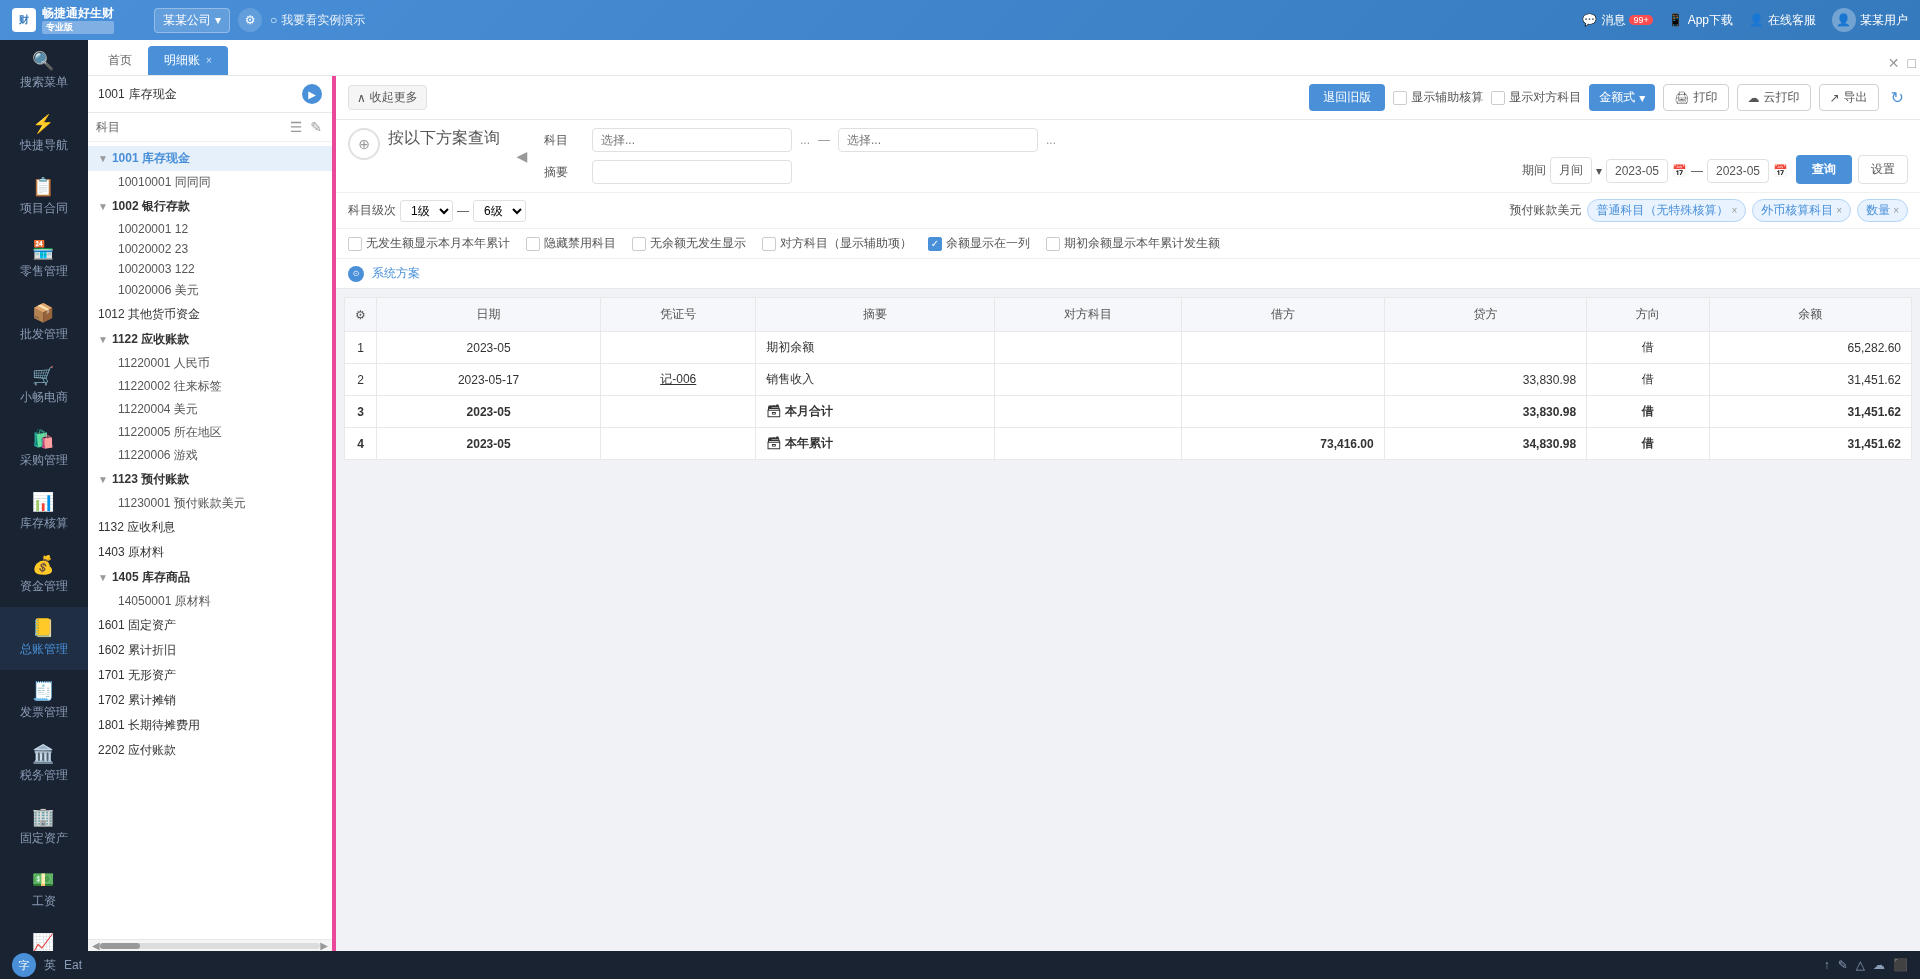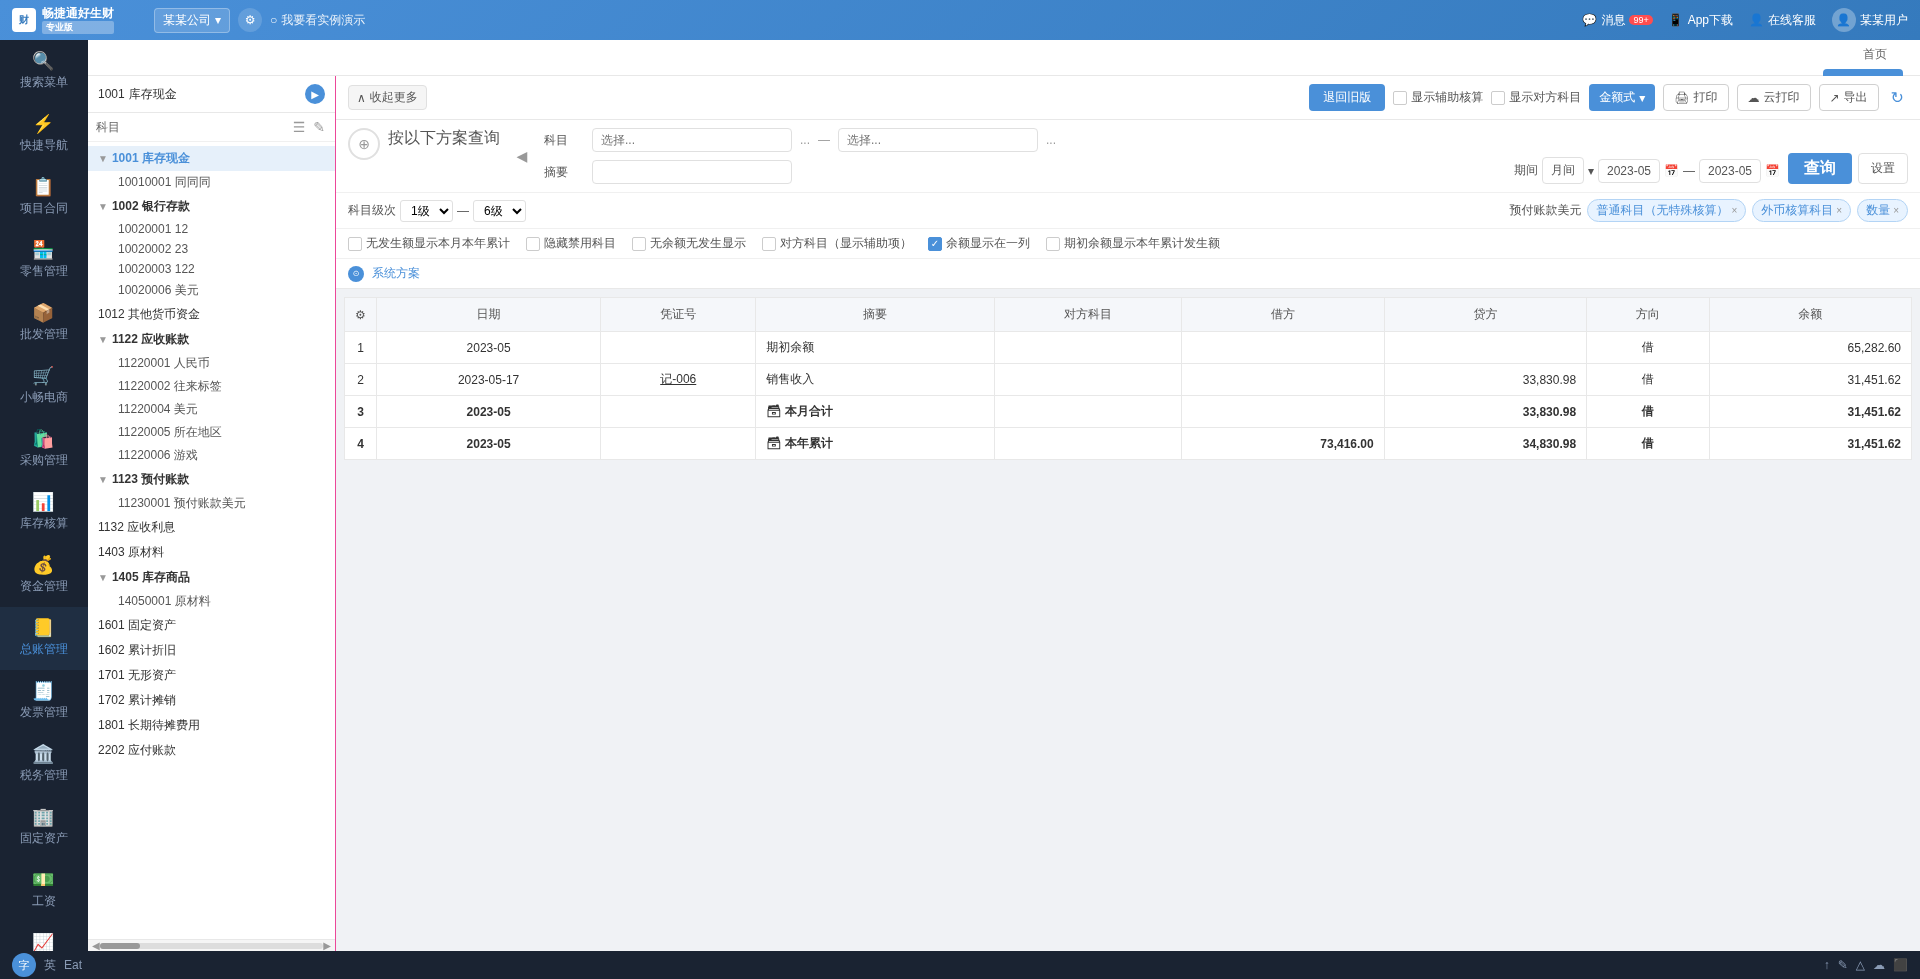--- a/index.html
+++ b/index.html
@@ -150,24 +150,23 @@
       overflow: hidden;
       background: #f0f2f5;
     }
 
     
     .tabs-bar {
       height: 36px;
       background: white;
       display: flex;
       align-items: flex-end;
-      padding: 0 17px;
+      padding: 0 4px;
       border-bottom: 1px solid #e8e8e8;
       flex-shrink: 0;
-      flex-direction: column;
     }
     .tab {
       padding: 6px 16px;
       cursor: pointer;
       color: #666;
       font-size: 13px;
       border-radius: 4px 4px 0 0;
       display: flex;
       align-items: center;
       gap: 6px;
@@ -194,21 +193,21 @@
     .work-area {
       display: flex;
       flex: 1;
       overflow: hidden;
     }
 
     
     .left-panel {
       width: 248px;
       background: white;
-      border-right: 1px solid #ec4899;
+      border-right: 4px solid #ec4899;
       display: flex;
       flex-direction: column;
       flex-shrink: 0;
     }
     .left-panel-header {
       display: flex;
       align-items: center;
       padding: 8px 10px;
       border-bottom: 1px solid #e8e8e8;
       gap: 6px;
@@ -486,21 +485,21 @@
       background: white;
       cursor: pointer;
     }
     .btn-query {
       background: #4a90d9;
       color: white;
       border: none;
       border-radius: 4px;
       padding: 5px 16px;
       cursor: pointer;
-      font-size: 16px;
+      font-size: 12px;
       font-weight: bold;
     }
     .btn-settings {
       border: 1px solid #e0e0e0;
       border-radius: 4px;
       padding: 5px 12px;
       cursor: pointer;
       font-size: 12px;
       color: #555;
       background: white;

